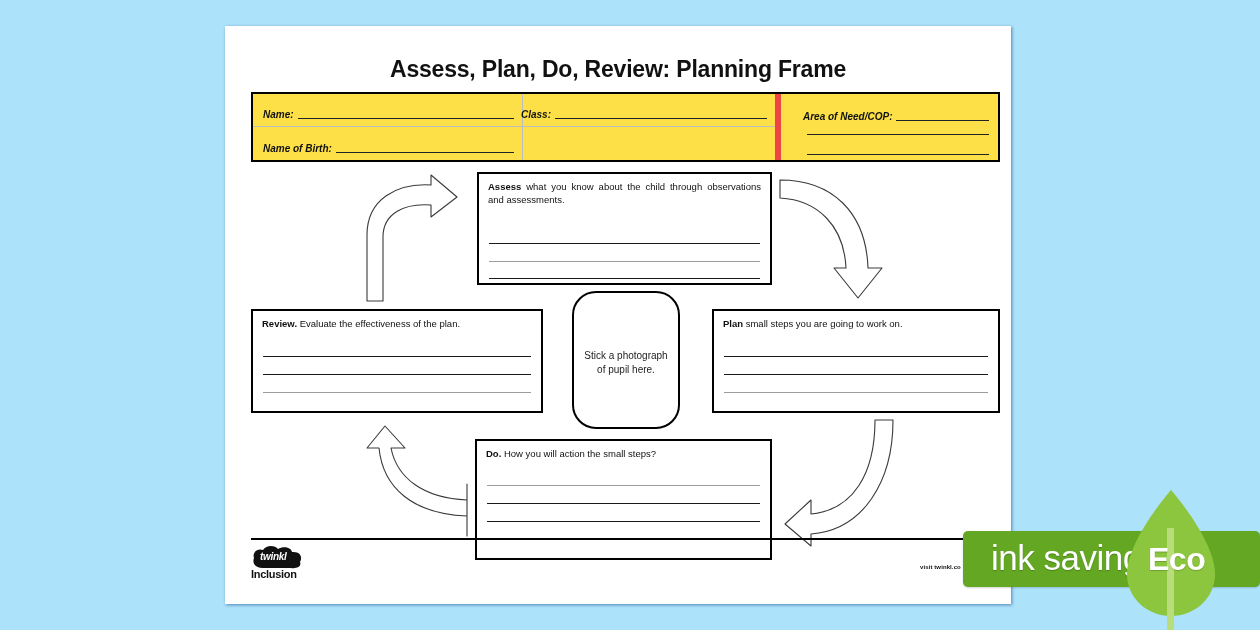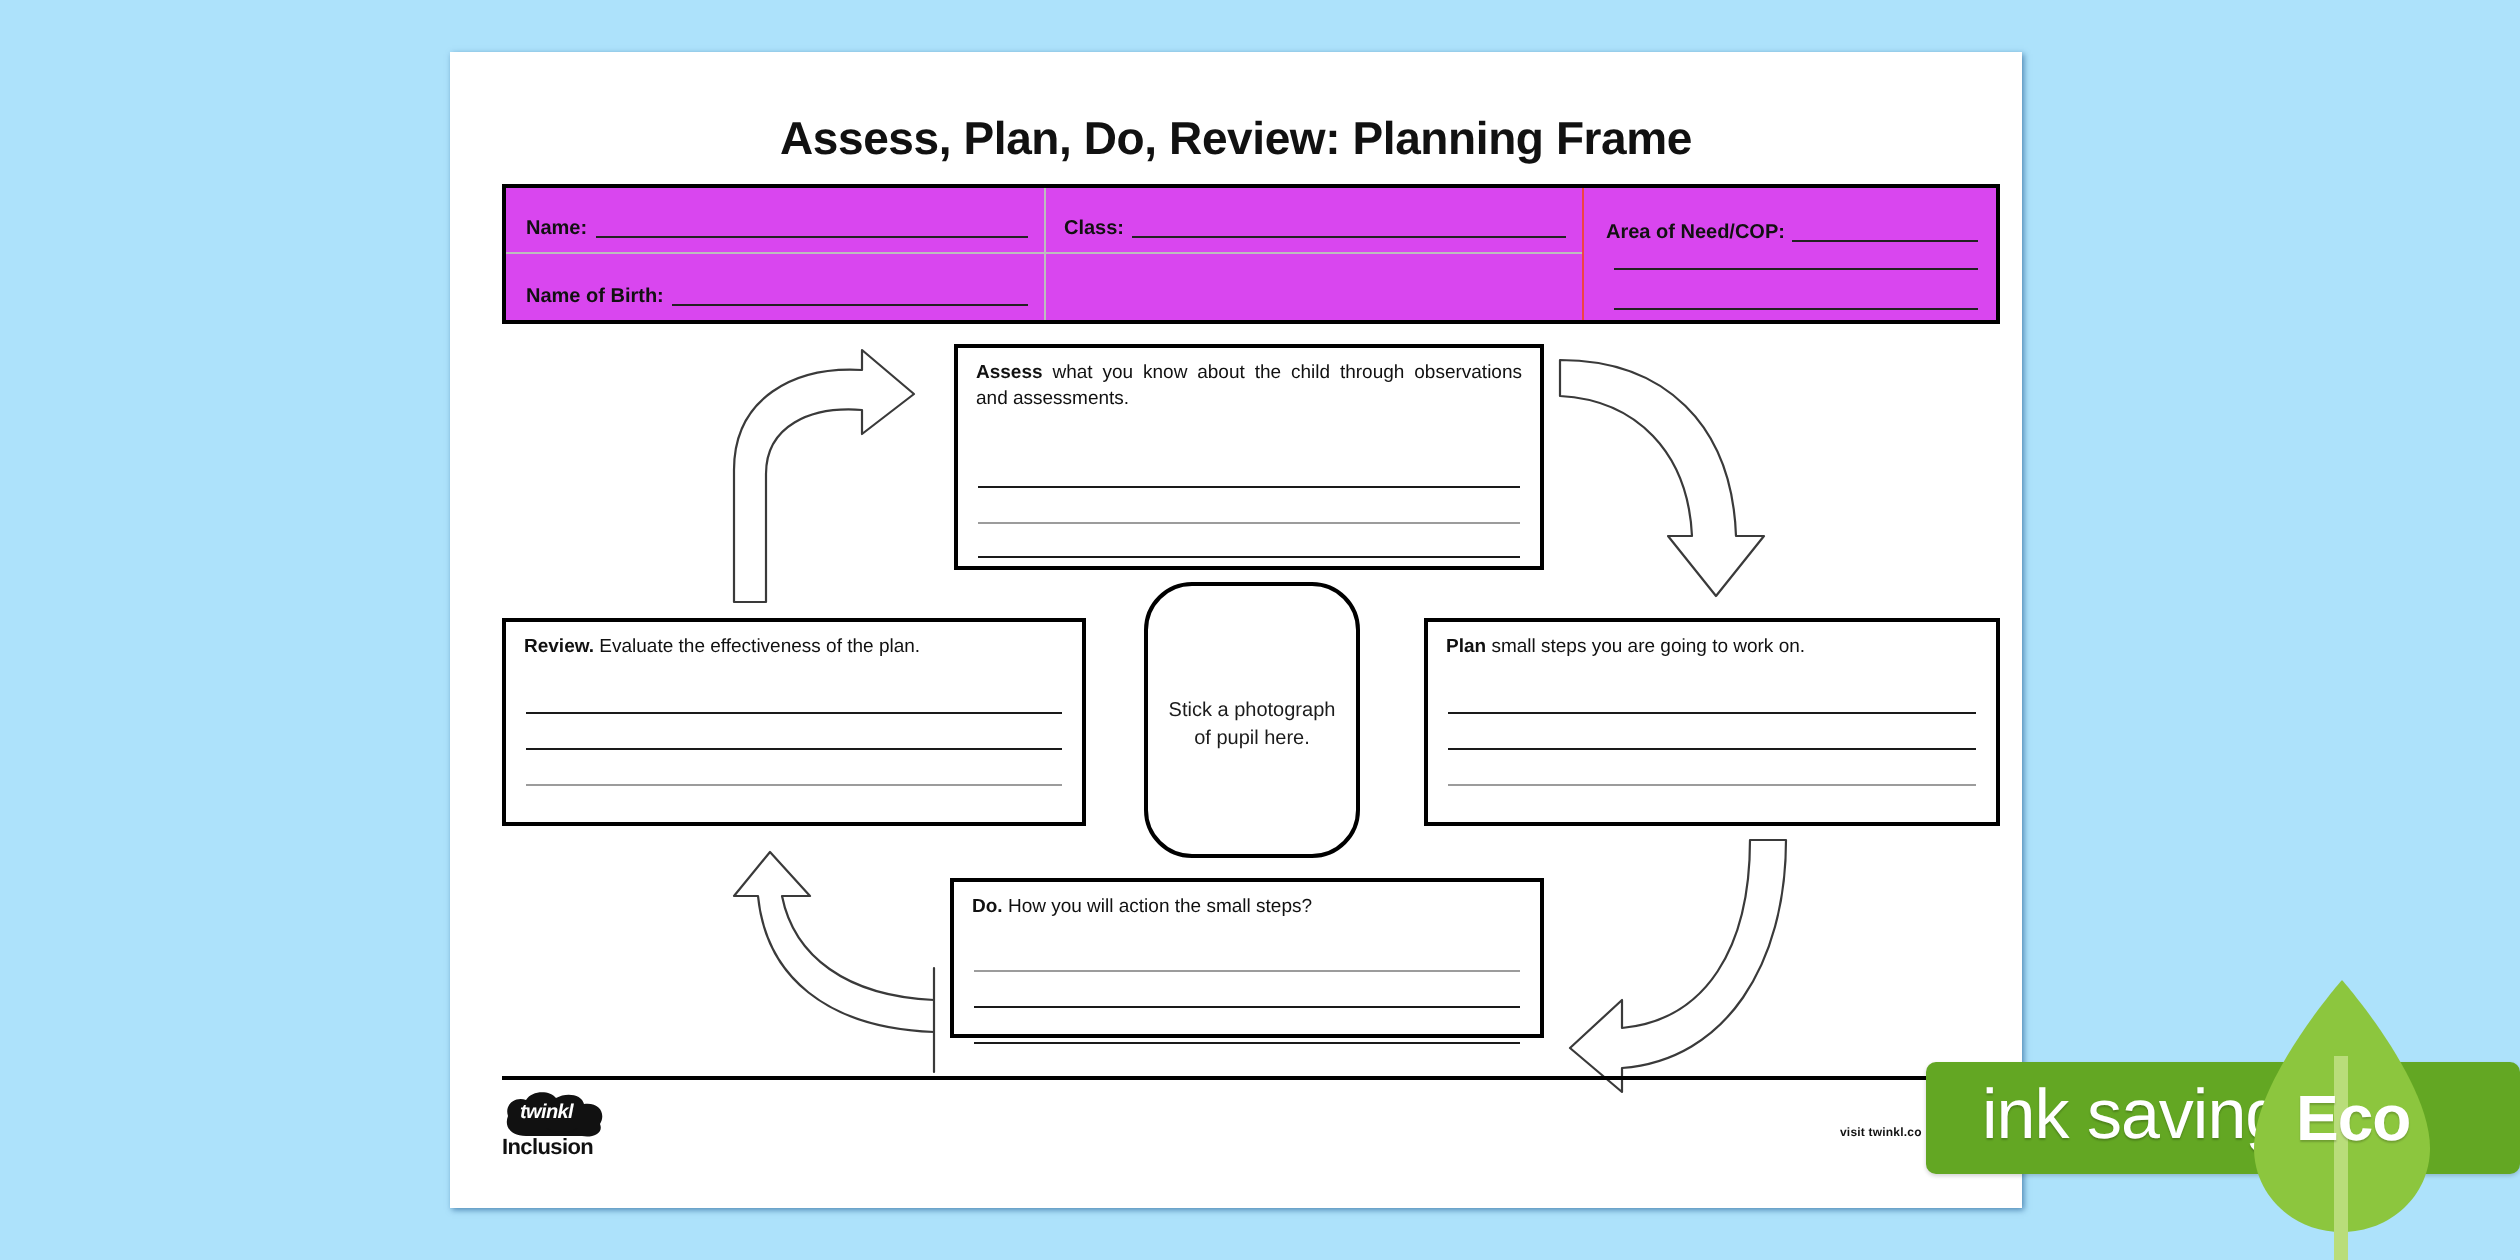--- a/index.html
+++ b/index.html
@@ -25,25 +25,26 @@
     text-align:center;
     font-size:23px;font-weight:bold;color:#111;
     letter-spacing:-.2px;
   }
   
   #details{
     position:absolute;left:26px;top:66px;
     width:749px;height:70px;
     border:2px solid #000;
     box-sizing:border-box;
-    background:#d946ef;
+    background:#fde047;
+    font-style:italic;
   }
   .det-col{position:absolute;top:0;height:100%;box-sizing:border-box;}
   #col1{left:0;width:270px;border-right:1px solid #bdbdbd;}
-  #col2{left:269px;width:270px;border-right:1px solid #ef4444;}
+  #col2{left:258px;width:270px;border-right:6px solid #ef4444;}
   #col3{left:540px;width:205px;}
   .det-cell{position:relative;height:50%;box-sizing:border-box;}
   #col1 .det-cell:first-child,#col2 .det-cell:first-child{border-bottom:1px solid #bdbdbd;}
   .det-inner{
     position:absolute;left:10px;right:8px;bottom:6px;
     display:flex;align-items:flex-end;
     font-size:10px;font-weight:bold;color:#111;white-space:nowrap;
   }
   .det-inner .rule{
     flex:1 1 auto;border-bottom:1.4px solid #222;margin-left:4px;margin-bottom:1px;
@@ -65,21 +66,21 @@
     font-size:9.5px;color:#111;line-height:12.6px;
   }
   .box .htxt b{font-weight:bold;}
   .box .htxt.just{text-align:justify;}
   .rline{position:absolute;height:0;border-bottom:1.5px solid #1a1a1a;}
   .rline.light{border-bottom:1.5px solid #9c9c9c;}
 
   #box-assess{left:252px;top:146px;width:295px;height:113px;padding-left:24px;}
   #box-review{left:26px;top:283px;width:292px;height:104px;}
   #box-plan{left:487px;top:283px;width:288px;height:104px;}
-  #box-do{left:250px;top:413px;width:297px;height:80px;}
+  #box-do{left:250px;top:413px;width:297px;height:121px;}
   #box-photo{left:347px;top:265px;width:108px;height:138px;border-radius:24px;}
   #box-photo .ptxt{
     position:absolute;left:0;right:0;top:56px;
     text-align:center;font-size:10px;color:#1c1c1c;line-height:14px;
   }
 
   
   .arrow{position:absolute;}
 
   

